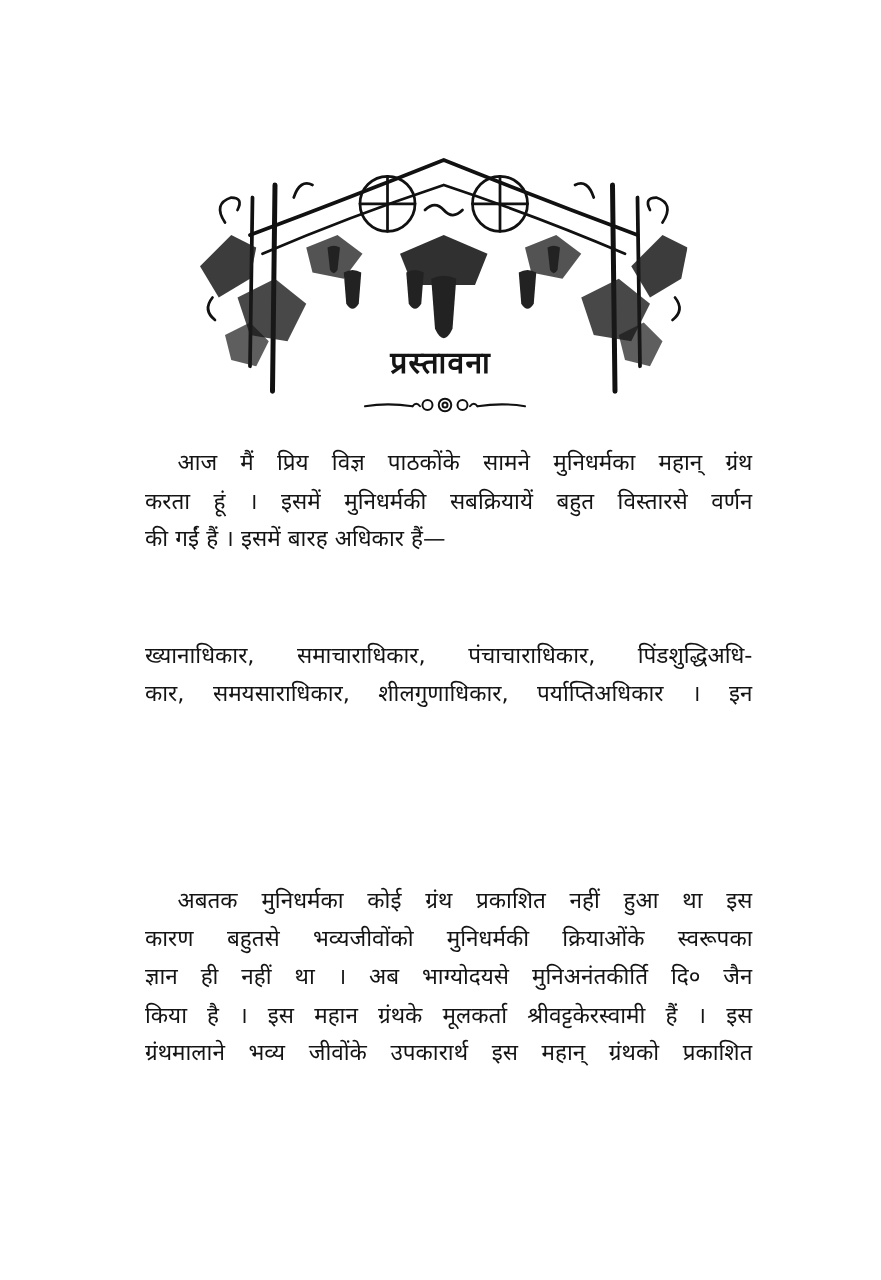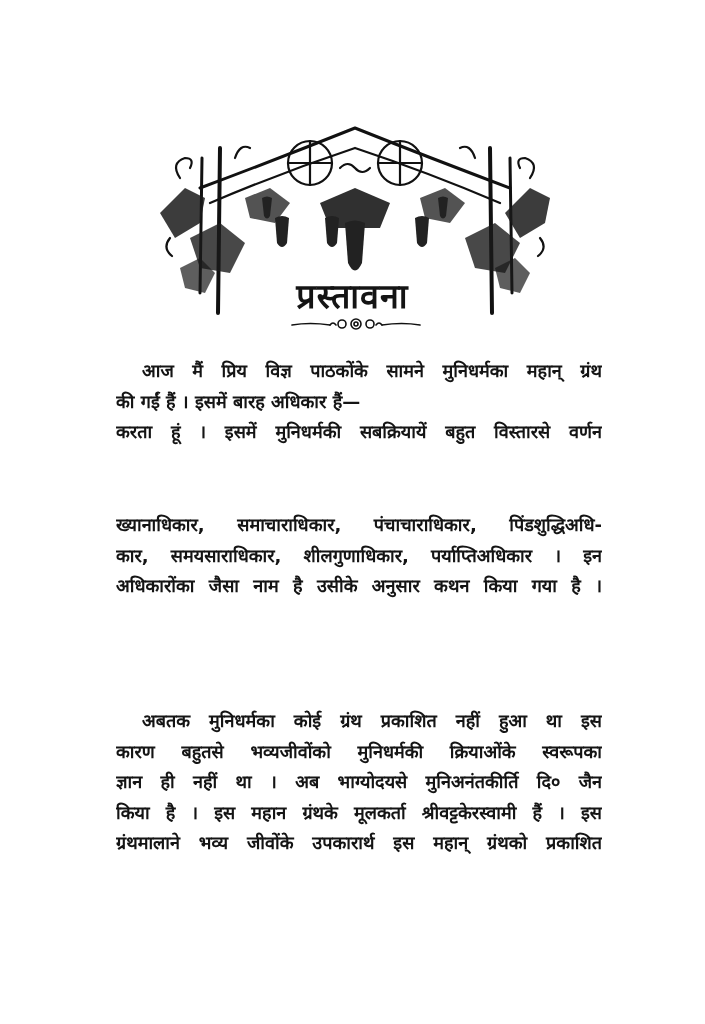--- a/index.html
+++ b/index.html
@@ -4,24 +4,24 @@
   <style>
     html, body { margin: 0; padding: 0; }
     body {
       width: 705px; height: 1024px; background: #ffffff; position: relative; overflow: hidden;
       font-family: "DejaVu Sans", sans-serif; color: #141414;
     }
     .page { position: absolute; left: 0; top: 0; width: 705px; height: 1024px; }
     .ornament { position: absolute; left: 160px; top: 118px; width: 390px; height: 200px; }
     .title {
       position: absolute; left: 0; width: 705px; top: 272px; text-align: center;
-      font-size: 34px; font-weight: bold; letter-spacing: 1px;
+      font-size: 24px; font-weight: bold; letter-spacing: 1px;
     }
     .divider { position: absolute; left: 290px; top: 316px; width: 132px; height: 16px; }
-    .para { position: absolute; left: 116px; width: 486px; font-weight: bold; }
+    .para { position: absolute; left: 116px; width: 486px; }
     .line {
       height: 30.5px; line-height: 30.5px; font-size: 18px; white-space: nowrap;
       text-align: justify; text-align-last: justify; overflow: hidden;
     }
     .line.last { text-align-last: left; }
     .indent { padding-left: 26px; }
     #p1 { top: 356px; }
     #p2 { top: 510px; }
     #p3 { top: 706px; }
   </style>
@@ -86,28 +86,27 @@
       <circle cx="52" cy="8" r="4"></circle>
       <circle cx="66" cy="8" r="5"></circle>
       <circle cx="66" cy="8" r="2"></circle>
       <circle cx="80" cy="8" r="4"></circle>
       <path d="M40 9 q3 -4 6 0 M86 9 q3 -4 6 0"></path>
     </g>
   </svg>
 
   <div class="para" id="p1">
     <div class="line indent">आज मैं प्रिय विज्ञ पाठकोंके सामने मुनिधर्मका महान् ग्रंथ</div>
+    <div class="line">करता हूं । इसमें मुनिधर्मकी सबक्रियायें बहुत विस्तारसे वर्णन</div>
     <div class="line last">की गईं हैं । इसमें बारह अधिकार हैं—</div>
-    <div class="line">करता हूं । इसमें मुनिधर्मकी सबक्रियायें बहुत विस्तारसे वर्णन</div>
   </div>
 
   <div class="para" id="p2">
     <div class="line">ख्यानाधिकार, समाचाराधिकार, पंचाचाराधिकार, पिंडशुद्धिअधि-</div>
     <div class="line">कार, समयसाराधिकार, शीलगुणाधिकार, पर्याप्तिअधिकार । इन</div>
-    <div class="line">अधिकारोंका जैसा नाम है उसीके अनुसार कथन किया गया है ।</div>
   </div>
 
   <div class="para" id="p3">
     <div class="line indent">अबतक मुनिधर्मका कोई ग्रंथ प्रकाशित नहीं हुआ था इस</div>
     <div class="line">कारण बहुतसे भव्यजीवोंको मुनिधर्मकी क्रियाओंके स्वरूपका</div>
     <div class="line">ज्ञान ही नहीं था । अब भाग्योदयसे मुनिअनंतकीर्ति दि० जैन</div>
     <div class="line">किया है । इस महान ग्रंथके मूलकर्ता श्रीवट्टकेरस्वामी हैं । इस</div>
     <div class="line">ग्रंथमालाने भव्य जीवोंके उपकारार्थ इस महान् ग्रंथको प्रकाशित</div>
   </div>
 

